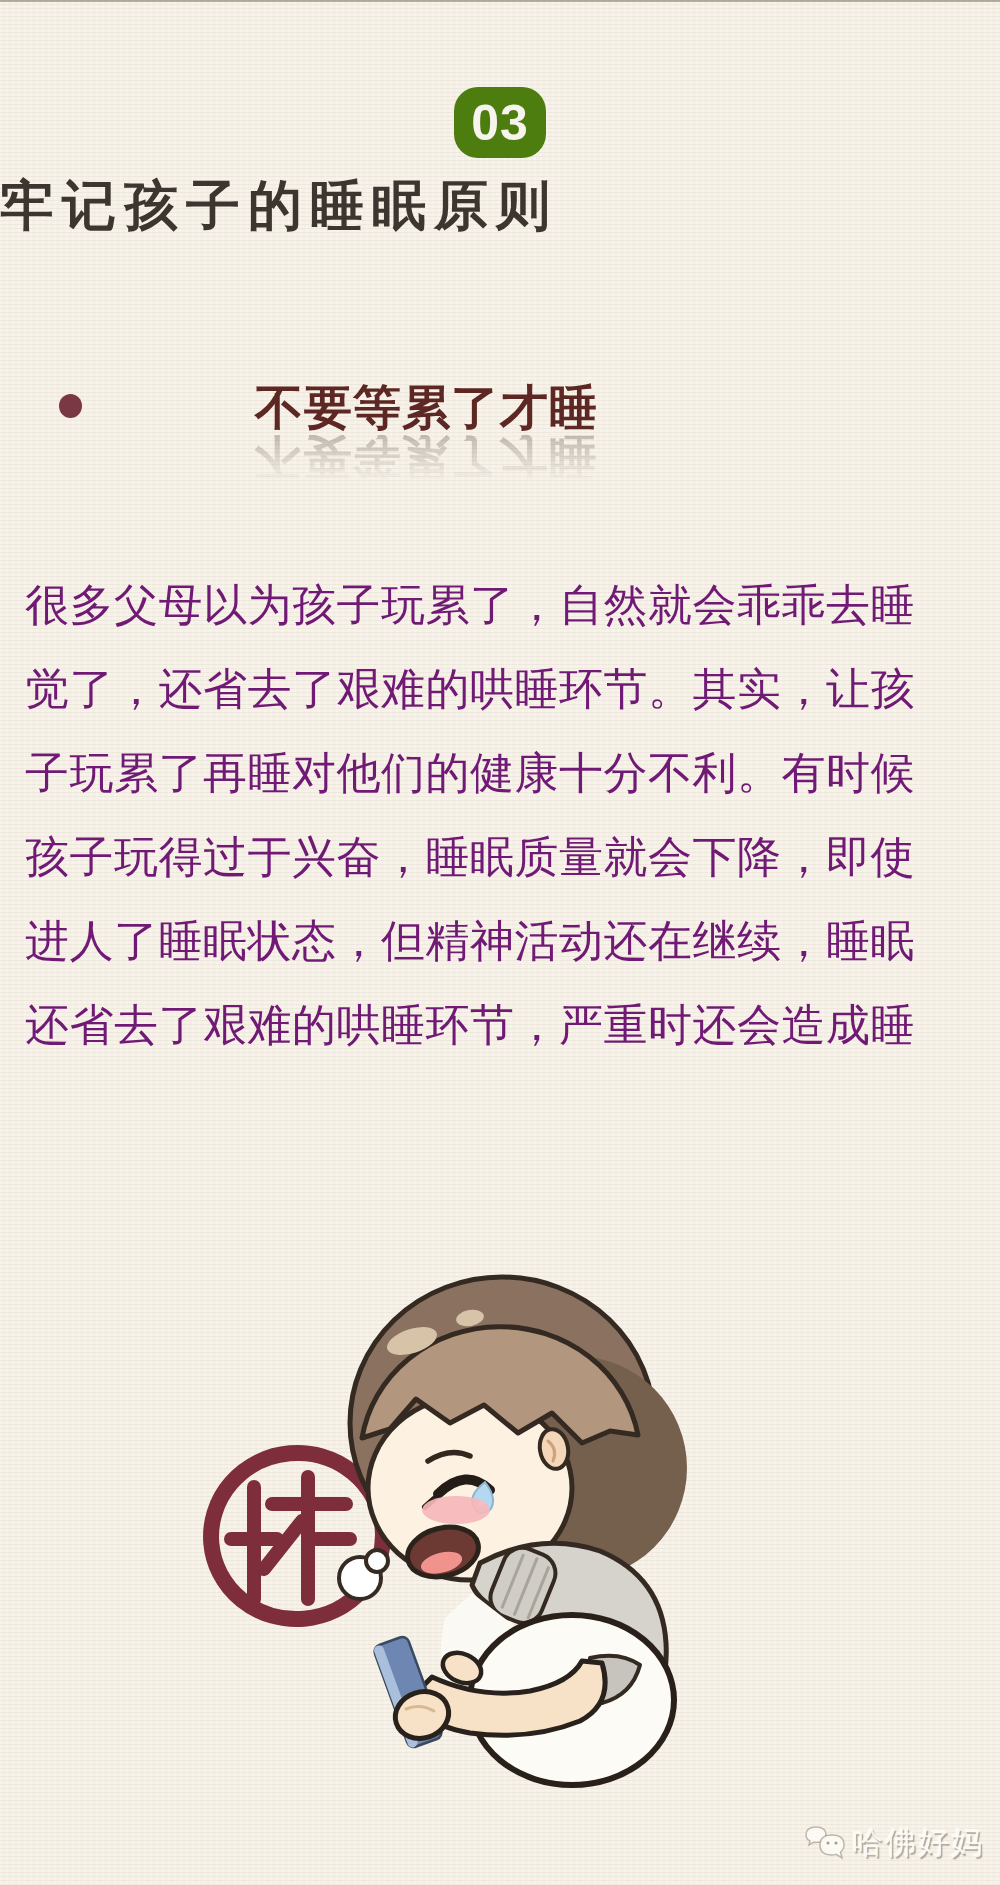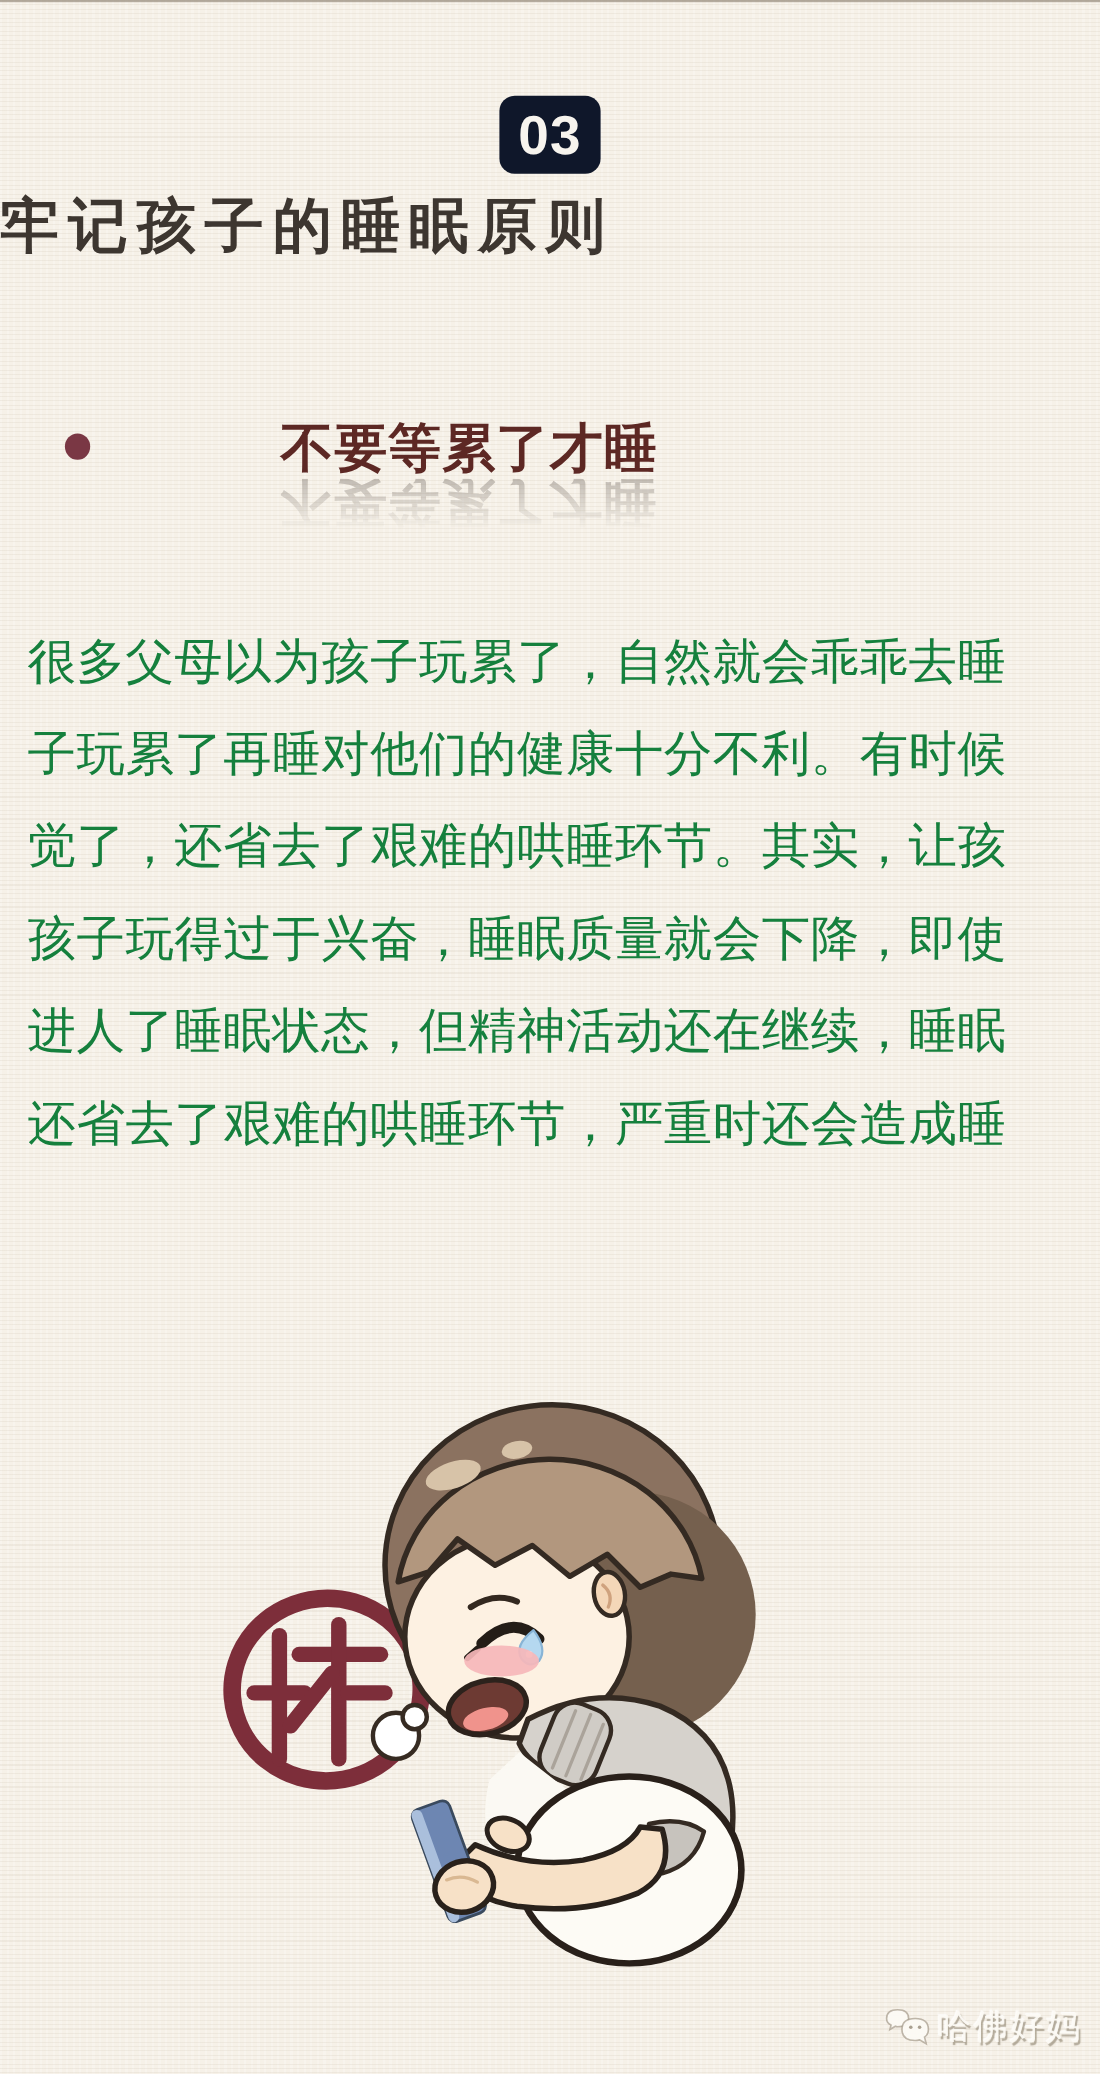--- a/index.html
+++ b/index.html
@@ -7,21 +7,21 @@
     width:1000px;height:1885px;position:relative;overflow:hidden;
     font-family:"Liberation Sans", sans-serif;
     background-color:#f6f1e8;
     background-image:
       repeating-linear-gradient(180deg, rgba(203,192,174,.20) 0px, rgba(203,192,174,.20) 1px, rgba(0,0,0,0) 1px, rgba(0,0,0,0) 4px),
       repeating-linear-gradient(90deg, rgba(255,255,255,.22) 0px, rgba(255,255,255,.22) 2px, rgba(0,0,0,0) 2px, rgba(0,0,0,0) 6px);
   }
   .top-edge{position:absolute;top:0;left:0;width:100%;height:2px;background:rgba(125,113,97,.55);}
   .badge{
     position:absolute;top:87px;left:50%;transform:translateX(-50%);
-    width:92px;height:71px;border-radius:14px;background:#0f172a;
+    width:92px;height:71px;border-radius:24px;background:#4d7c0f;
     display:flex;align-items:center;justify-content:center;
     color:#f7f4ee;font-size:50px;font-weight:bold;letter-spacing:1px;
   }
   .heading{
     position:absolute;top:170px;left:0;width:100%;
     font-size:54px;font-weight:bold;color:#3d3630;letter-spacing:8px;
   }
   .subtopic{position:absolute;top:376px;left:0;width:100%;height:130px;font-family:Liberation Serif, serif;}
   .bullet-dot{position:absolute;left:59px;top:18px;width:23px;height:24px;border-radius:50%;background:#7a3744;}
   .subtopic-title{
@@ -32,21 +32,21 @@
     position:absolute;left:255px;top:59px;height:54px;overflow:hidden;
     -webkit-mask-image:linear-gradient(to bottom, rgba(0,0,0,.85) 0%, rgba(0,0,0,0) 85%);
             mask-image:linear-gradient(to bottom, rgba(0,0,0,.85) 0%, rgba(0,0,0,0) 85%);
   }
   .subtopic-reflection{
     display:inline-block;transform:scaleY(-1);transform-origin:50% 27px;
     font-size:48px;font-weight:bold;color:#8e867e;opacity:.6;letter-spacing:1px;white-space:nowrap;
   }
   .body-text{
     position:absolute;left:25px;top:563px;width:955px;
-    font-size:44px;line-height:84px;color:#15803d;letter-spacing:.5px;font-family:Liberation Mono, monospace;
+    font-size:44px;line-height:84px;color:#701a75;letter-spacing:.5px;
   }
   .body-text .line{white-space:nowrap;}
   .illustration{position:absolute;left:150px;top:1263px;width:540px;height:525px;}
   .sr-hidden{position:absolute;width:1px;height:1px;overflow:hidden;clip-path:inset(50%);white-space:nowrap;}
   .watermark{
     position:absolute;top:1822px;right:16px;display:flex;align-items:center;gap:5px;
     font-size:31px;color:rgba(252,250,244,.95);letter-spacing:2px;
     text-shadow:1.5px 2px 1px rgba(142,130,111,.65), -1px -1px 1px rgba(255,255,255,.85);
   }
   .watermark svg{display:block;}
@@ -63,22 +63,22 @@
 <div class="heading">牢记孩子的睡眠原则</div>
 
 <div class="subtopic">
   <span class="bullet-dot"></span>
   <span class="subtopic-title">不要等累了才睡</span>
   <span class="subtopic-reflection-wrap"><span class="subtopic-reflection">不要等累了才睡</span></span>
 </div>
 
 <div class="body-text">
   <div class="line">很多父母以为孩子玩累了，自然就会乖乖去睡</div>
+  <div class="line">觉了，还省去了艰难的哄睡环节。其实，让孩</div>
   <div class="line">子玩累了再睡对他们的健康十分不利。有时候</div>
-  <div class="line">觉了，还省去了艰难的哄睡环节。其实，让孩</div>
   <div class="line">孩子玩得过于兴奋，睡眠质量就会下降，即使</div>
   <div class="line">进人了睡眠状态，但精神活动还在继续，睡眠</div>
   <div class="line">还省去了艰难的哄睡环节，严重时还会造成睡</div>
 </div>
 
 <div class="illustration">
   <span class="sr-hidden">困</span>
   <svg width="540" height="525" viewBox="0 0 540 525">
 
     <g stroke="#7d2e3a" stroke-width="16" fill="none" stroke-linecap="round" stroke-linejoin="round">

